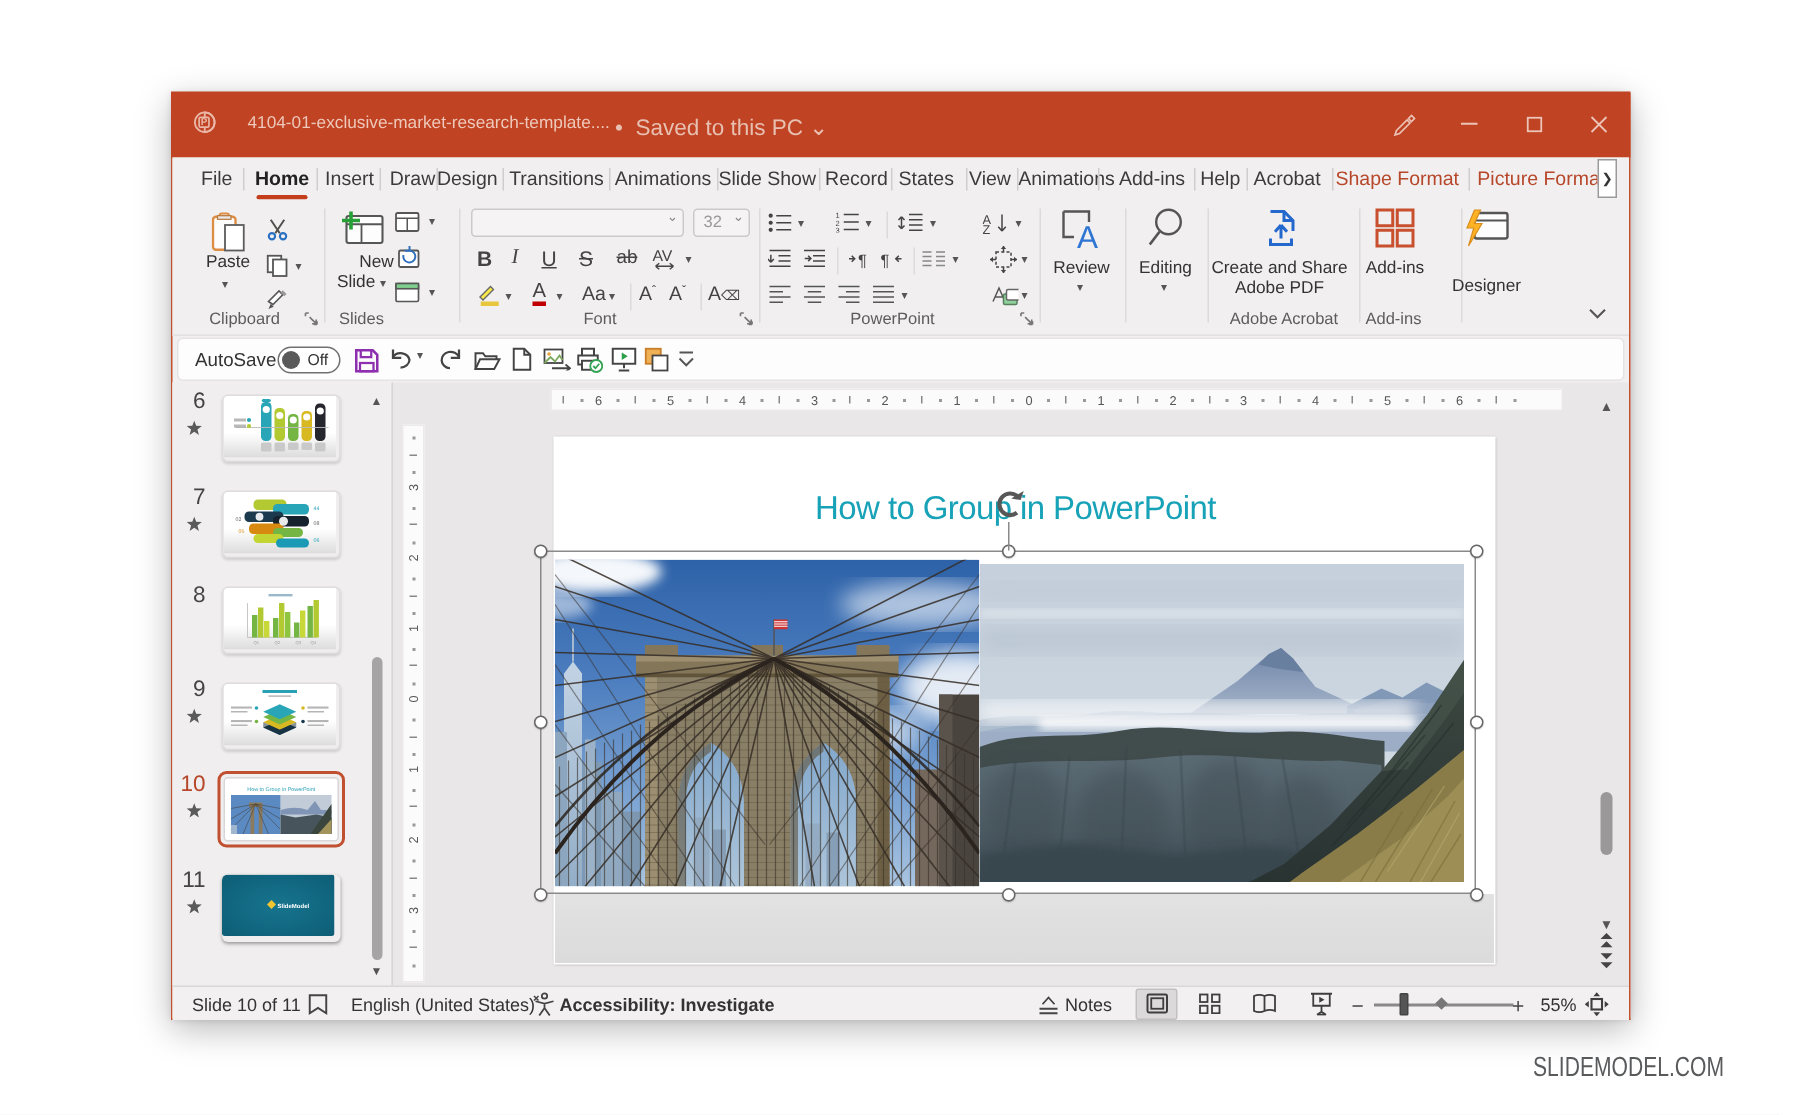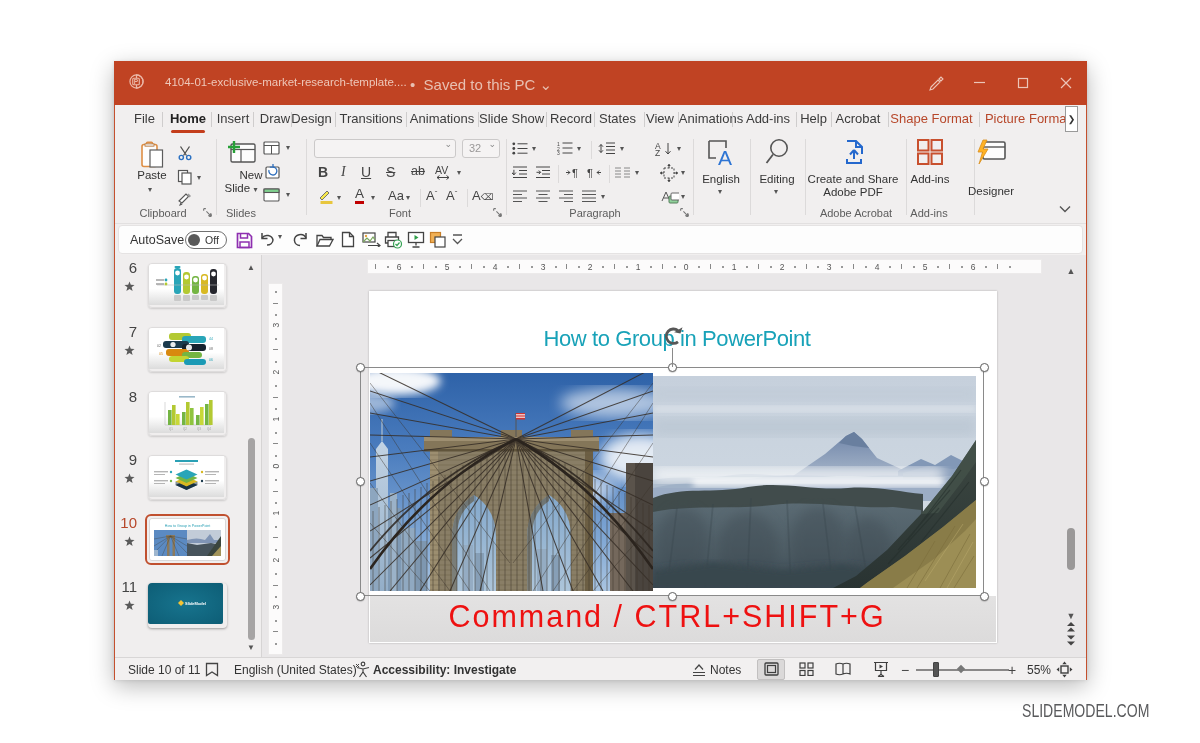--- a/index.html
+++ b/index.html
@@ -274,30 +274,30 @@
       <svg class="ricon" style="left:466px;top:57px" width="16" height="13" viewBox="0 0 16 13">
           <path d="M1 1 h14 M1 4.5 h14 M1 8 h14 M1 11.5 h14" stroke="#555"></path>
         </svg>
       <div class="chev" style="left:486px;top:59px">▾</div>
       <svg class="ricon" style="left:545px;top:55px" width="19" height="16" viewBox="0 0 19 16">
           <path d="M2 13 l4-9 4 9 M3.5 10 h5" stroke="#555" fill="none"></path>
           <rect x="9" y="8" width="9" height="7" rx="1" fill="#8fd19a" stroke="#567f5c"></rect>
           <rect x="11" y="5" width="9" height="7" rx="1" fill="#fff" stroke="#666"></rect>
         </svg>
       <div class="chev" style="left:566px;top:59px">▾</div>
-      <div class="glabel" style="left:450px;width:60px">Paragraph</div>
+      <div class="glabel" style="left:450px;width:60px">PowerPoint</div>
       <svg class="launcher" style="left:564px" width="10" height="10" viewBox="0 0 10 10">
           <path d="M1.5 1.5 h2 M1.5 1.5 v2 M8.5 8.5 h-2 M8.5 8.5 v-2 M4 4 l4 4 M8 5.5 v2.5 h-2.5" stroke="#777" stroke-width="1" fill="none"></path>
         </svg>
 
       <svg class="ricon" style="left:592px;top:6px" width="28" height="28" viewBox="0 0 28 28">
           <path d="M2 2 h17 v7 M2 2 v17 h7" fill="none" stroke="#555" stroke-width="1.6"></path>
           <text x="11" y="26" font-size="21" fill="#2e75d4" font-family="Liberation Sans, sans-serif">A</text>
         </svg>
-      <div class="rlabel" style="left:576px;top:40px;width:60px">English</div>
+      <div class="rlabel" style="left:576px;top:40px;width:60px">Review</div>
       <div class="chev" style="left:603px;top:54px">▾</div>
 
       <svg class="ricon" style="left:650px;top:5px" width="26" height="28" viewBox="0 0 26 28">
           <circle cx="14" cy="10" r="8.2" fill="none" stroke="#555" stroke-width="1.6"></circle>
           <line x1="8" y1="16.5" x2="1.5" y2="25" stroke="#555" stroke-width="1.8"></line>
         </svg>
       <div class="rlabel" style="left:632px;top:40px;width:60px">Editing</div>
       <div class="chev" style="left:659px;top:54px">▾</div>
 
       <svg class="ricon" style="left:724px;top:4px" width="30" height="30" viewBox="0 0 30 30">
@@ -630,21 +630,20 @@
 <div style="position:absolute;left:13px;top:247px;width:1.5px;height:1.5px;background:#999"></div>
 <div style="position:absolute;left:13px;top:271px;width:1.5px;height:1.5px;background:#999"></div>
 <div style="position:absolute;left:13px;top:294px;width:1.5px;height:1.5px;background:#999"></div>
 <div style="position:absolute;left:13px;top:318px;width:1.5px;height:1.5px;background:#999"></div>
 <div style="position:absolute;left:13px;top:341px;width:1.5px;height:1.5px;background:#999"></div>
 <div style="position:absolute;left:13px;top:365px;width:1.5px;height:1.5px;background:#999"></div>
 <div style="position:absolute;left:13px;top:388px;width:1.5px;height:1.5px;background:#999"></div>
 <div id="slide" style="position:absolute;left:107px;top:36px;width:628px;height:352px;background:#fff;box-shadow:0 0 2px rgba(0,0,0,0.25)"></div>
 <div style="position:absolute;left:107px;top:71px;width:616px;text-align:center;font-size:22px;letter-spacing:-0.4px;color:#18a2b8">How to Group in PowerPoint</div>
 <div style="position:absolute;left:108px;top:341px;width:626px;height:46px;background:linear-gradient(#e3e2e2,#dcdbdb)"></div>
-<div style="position:absolute;left:107px;top:344px;width:596px;text-align:center;font-size:30.5px;letter-spacing:2px;color:#ee1111">Command / CTRL+SHIFT+G</div>
 <div style="position:absolute;left:108px;top:118px;width:283px;height:218px;overflow:hidden"><svg width="283" height="218" viewBox="0 0 283 218">
 <defs>
 <linearGradient id="bsky" x1="0" y1="0" x2="0" y2="1">
                   <stop offset="0" stop-color="#2e62a8"></stop>
                   <stop offset="0.35" stop-color="#4a7cbe"></stop>
                   <stop offset="0.75" stop-color="#7fa6d4"></stop>
                   <stop offset="1" stop-color="#a9c4e0"></stop>
                 </linearGradient>
 <linearGradient id="wtc" x1="0" y1="0" x2="0" y2="1">
                   <stop offset="0" stop-color="#c2d3e4"></stop>

